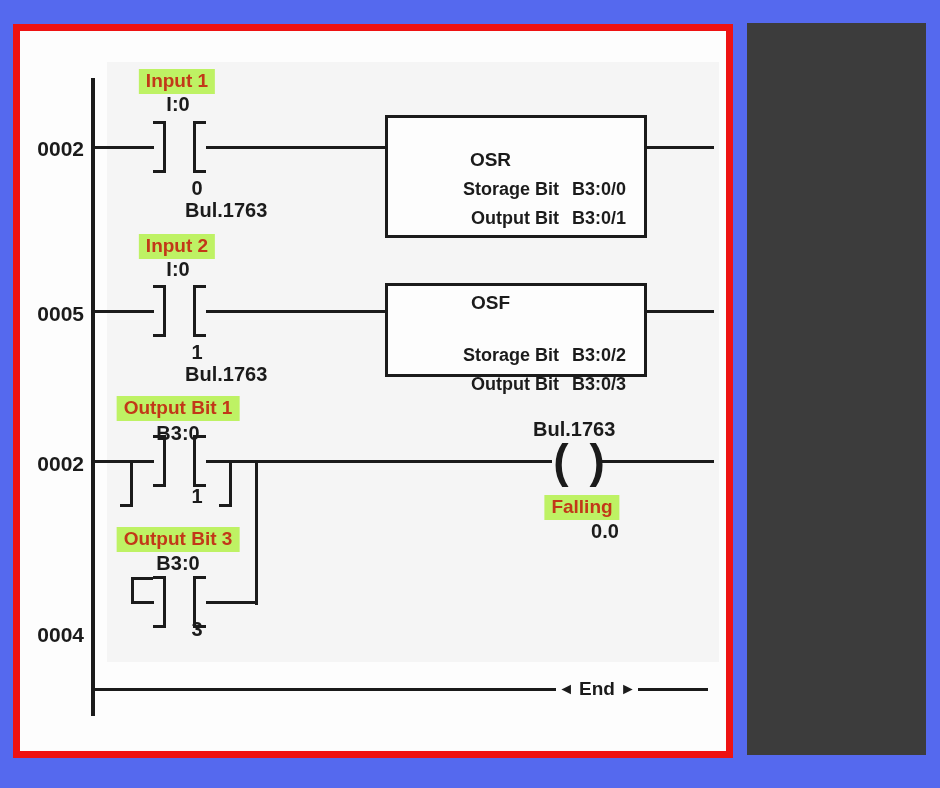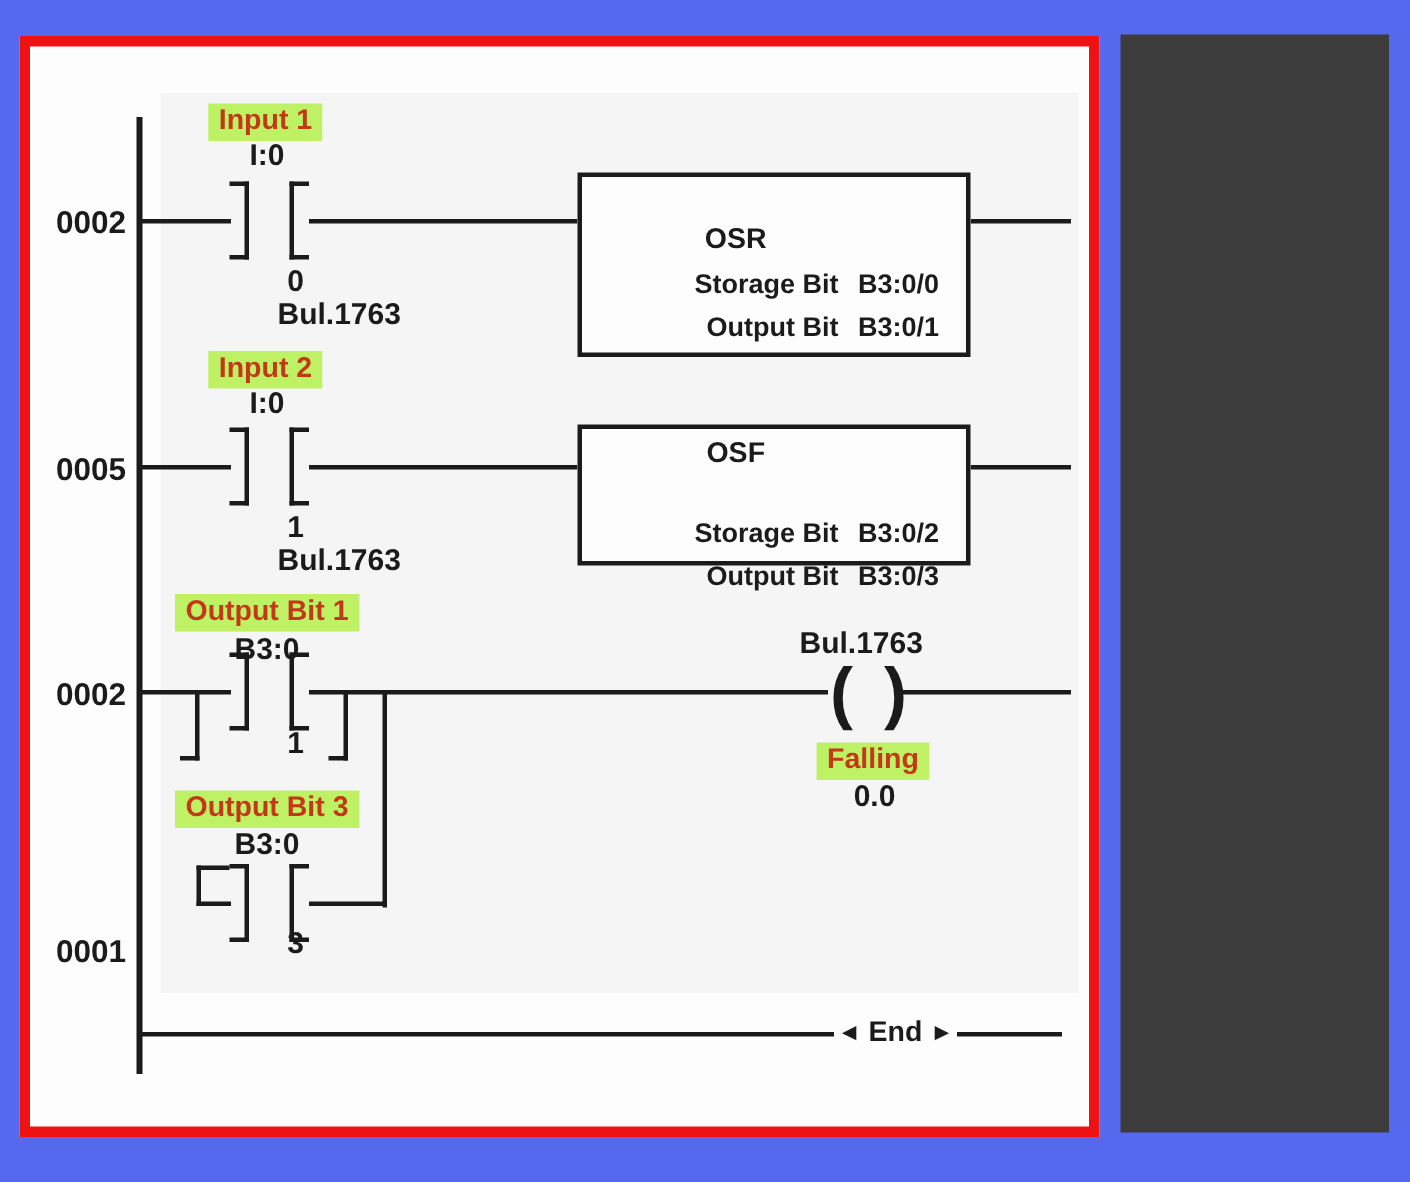--- a/index.html
+++ b/index.html
@@ -136,23 +136,23 @@
   <div class="wire-v" style="left:130px; top:462px; height:45px;"></div>
   <div class="wire-h" style="left:120px; top:504px; width:13px;"></div>
   <div class="wire-v" style="left:229px; top:462px; height:45px;"></div>
   <div class="wire-h" style="left:219px; top:504px; width:13px;"></div>
 
   <div class="wire-v" style="left:255px; top:462px; height:143px;"></div>
 
   <div class="addr left" style="left:533px; top:418px;">Bul.1763</div>
   <div class="coilsym" style="left:581px; top:438px;">( )</div>
   <div class="tag" style="left:582px; top:495px;">Falling</div>
-  <div class="addr" style="left:583px; top:520px;">0.0</div>
+  <div class="addr" style="left:605px; top:520px;">0.0</div>
 
-  <div class="numlbl" style="top:623px;">0001</div>
+  <div class="numlbl" style="top:623px;">0004</div>
   <div class="tag" style="left:178px; top:527px;">Output Bit 3</div>
   <div class="addr" style="left:178px; top:552px;">B3:0</div>
   <div class="wire-h" style="left:131px; top:577px; width:22px;"></div>
   <div class="wire-v" style="left:131px; top:577px; height:27px;"></div>
   <div class="wire-h" style="left:131px; top:601px; width:23px;"></div>
   <div class="wire-h" style="left:206px; top:601px; width:52px;"></div>
   <div class="cbar l" style="left:153px; top:576px;"></div>
   <div class="cbar r" style="left:193px; top:576px;"></div>
   <div class="addr" style="left:197px; top:618px;">3</div>
 

